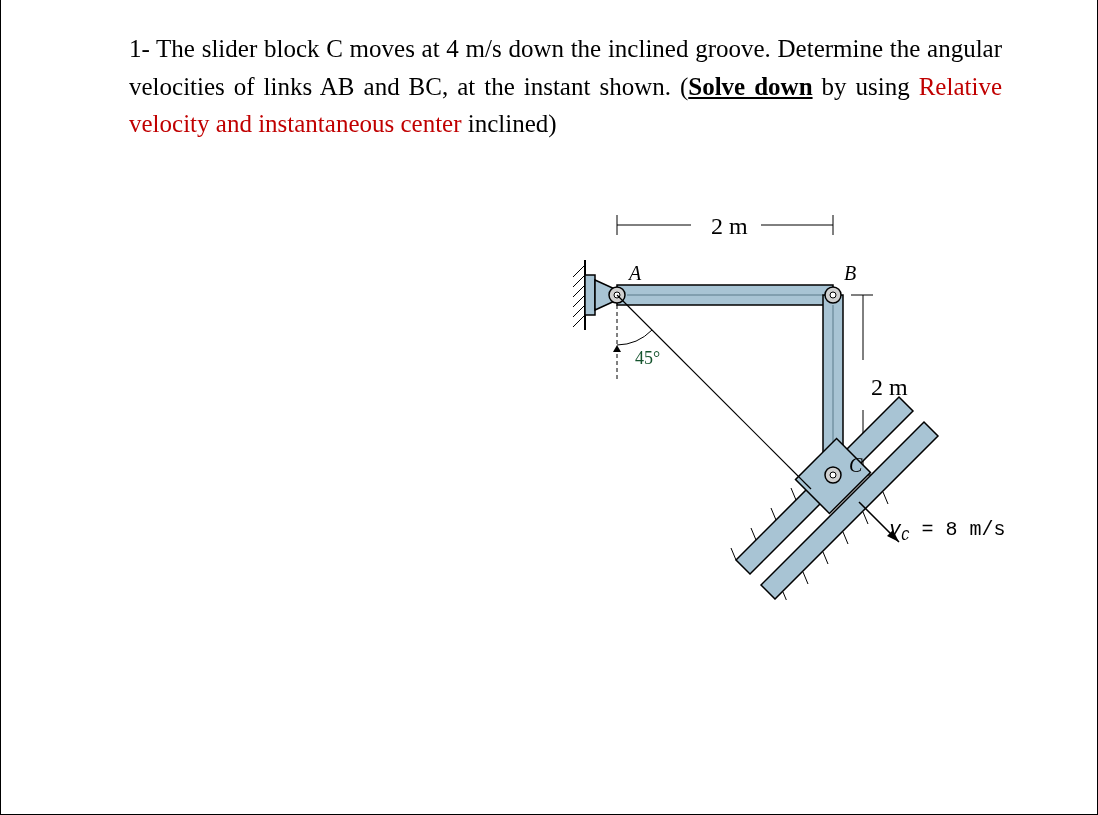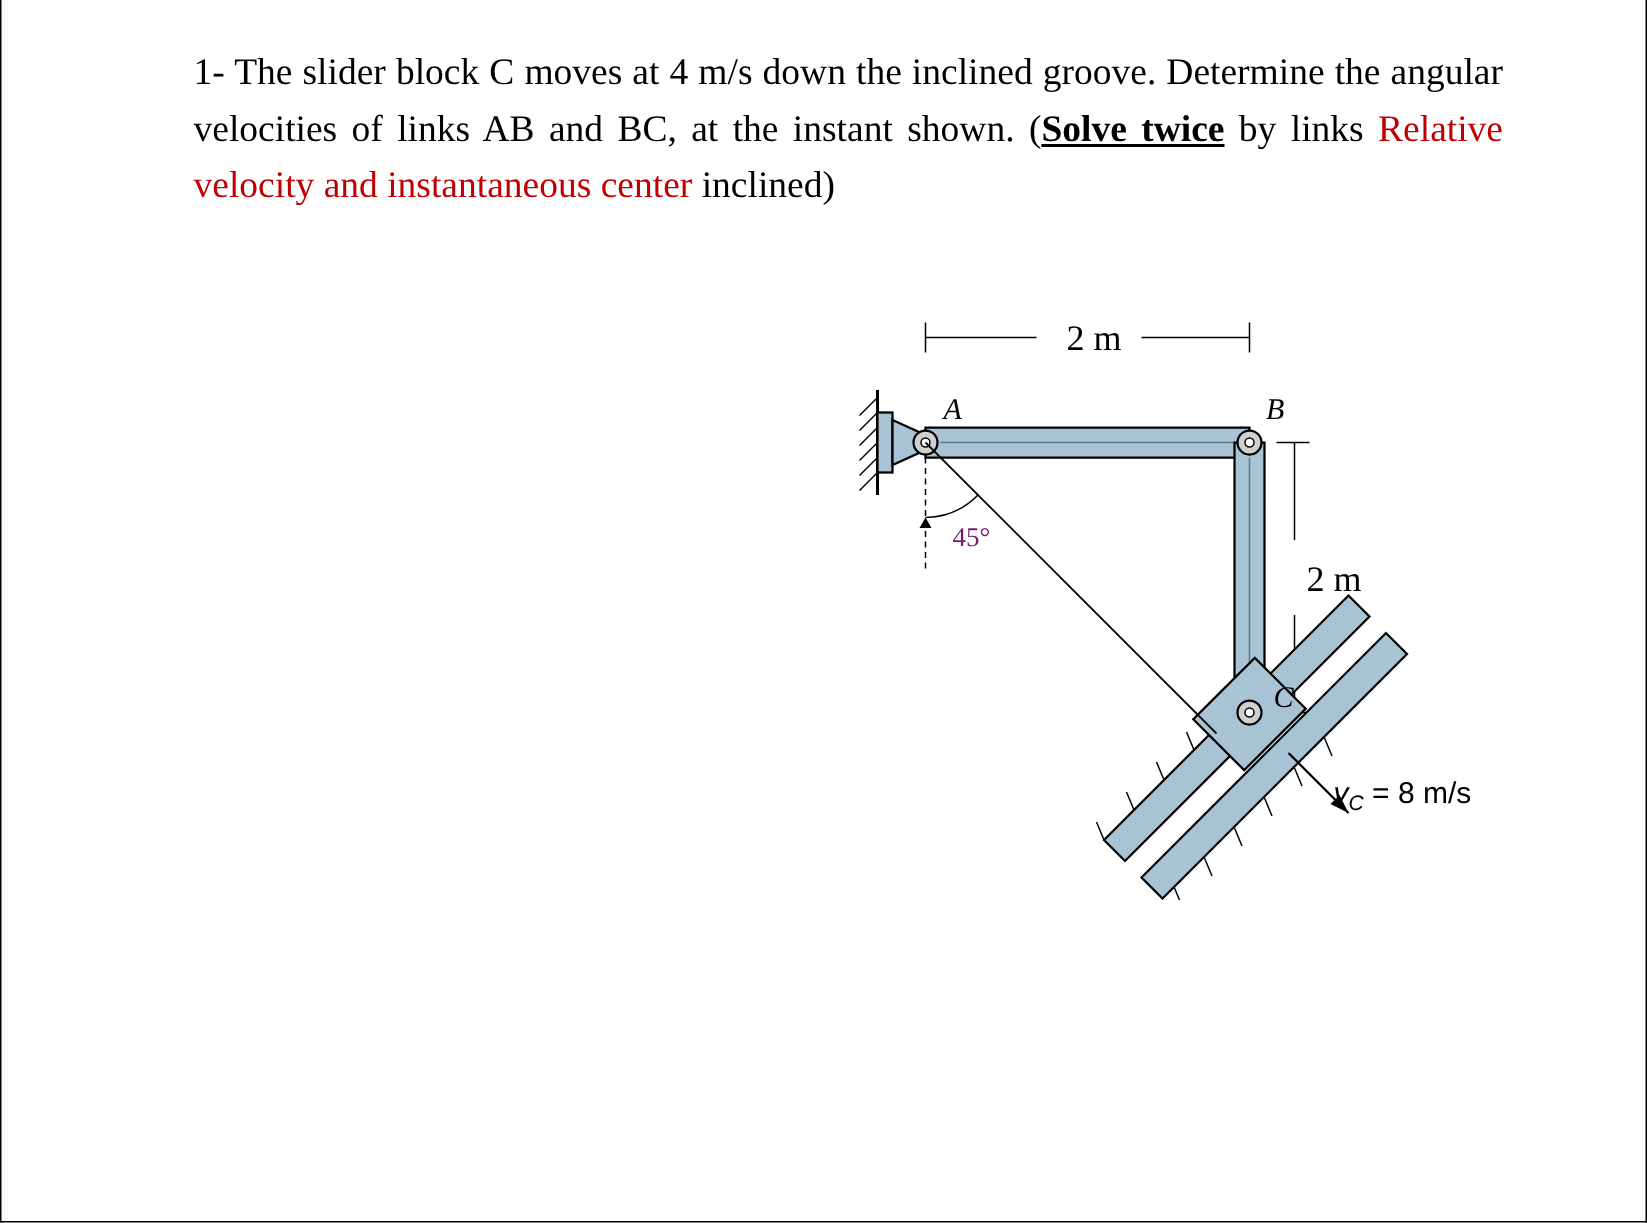--- a/index.html
+++ b/index.html
@@ -47,36 +47,36 @@
     .point-label {
       position: absolute;
       font-size: 20px;
       font-style: italic;
       color: #000;
       font-family: "Times New Roman", serif;
     }
     .angle-label {
       position: absolute;
       font-size: 18px;
-      color: #701a75;
+      color: #14532d;
       font-family: "Times New Roman", serif;
     }
     .velocity-label {
       position: absolute;
       font-size: 20px;
       color: #000;
-      font-family: Liberation Sans, sans-serif;
+      font-family: Liberation Mono, monospace;
     }
   </style>
 </head>
 <body>
 
 <div class="content">
   <p class="problem-text">
-    <span>1-</span><span> The slider block C moves at 4 m/s down the inclined groove. Determine the angular velocities of links AB and BC, at the instant shown. (</span><span class="underline-bold">Solve twice</span><span> by links </span><span class="red-text">Relative velocity and instantaneous center</span><span> inclined)</span>
+    <span>1-</span><span> The slider block C moves at 4 m/s down the inclined groove. Determine the angular velocities of links AB and BC, at the instant shown. (</span><span class="underline-bold">Solve down</span><span> by using </span><span class="red-text">Relative velocity and instantaneous center</span><span> inclined)</span>
   </p>
 </div>
 
 <div class="diagram-container">
   <svg width="450" height="400" viewBox="0 0 450 400">
 
     <line x1="56" y1="15" x2="56" y2="35" stroke="#000" stroke-width="1"></line>
     <line x1="272" y1="15" x2="272" y2="35" stroke="#000" stroke-width="1"></line>
     <line x1="56" y1="25" x2="130" y2="25" stroke="#000" stroke-width="1"></line>
     <line x1="200" y1="25" x2="272" y2="25" stroke="#000" stroke-width="1"></line>

